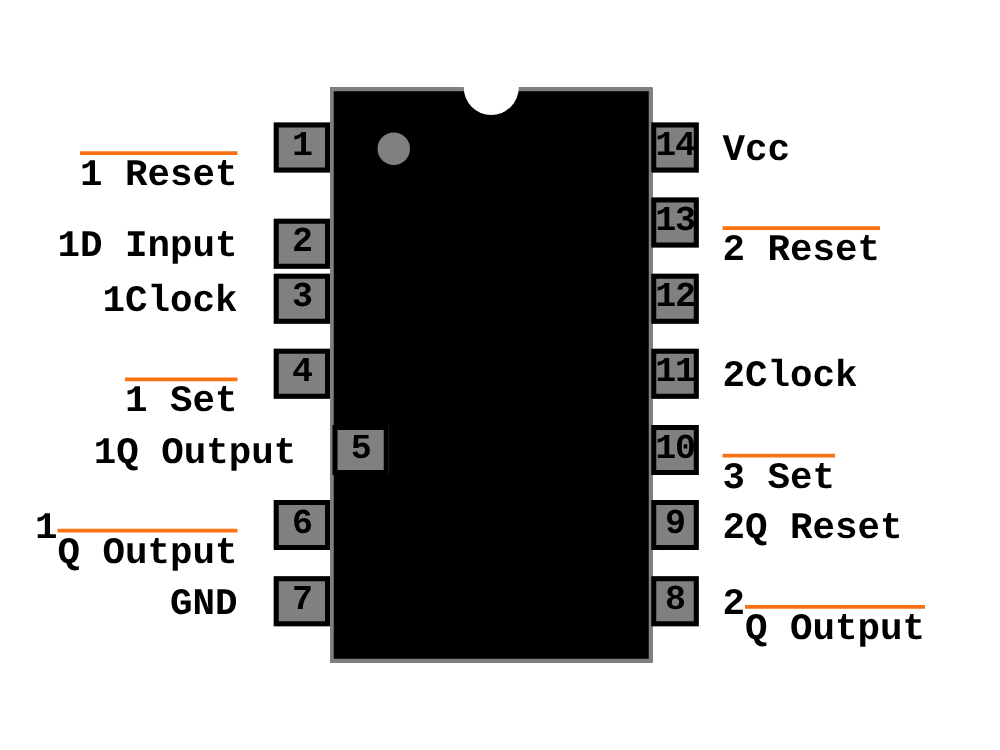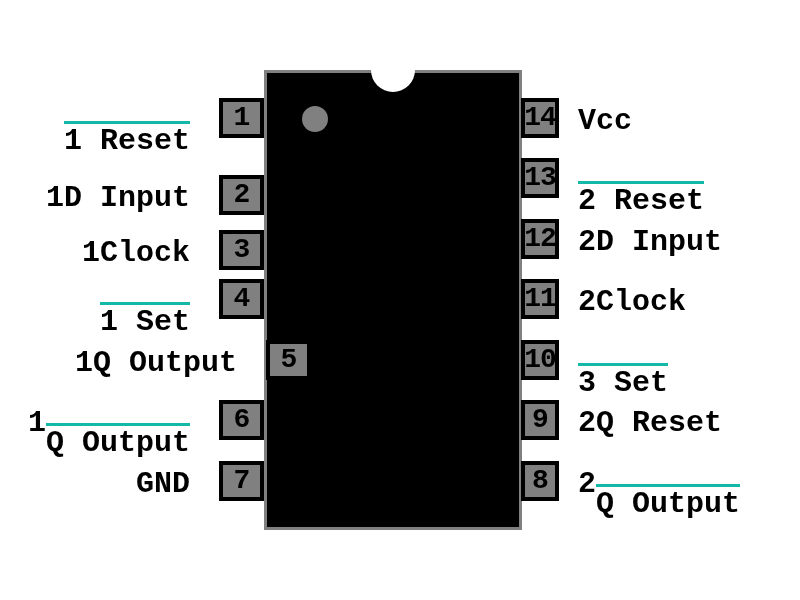--- a/index.html
+++ b/index.html
@@ -39,21 +39,21 @@
     letter-spacing: -1px;
   }
   .pin-label {
     position: absolute; top: 0; height: 40px;
     display: flex; align-items: center;
     font-size: 30px; font-weight: bold; color: #000000; white-space: pre;
   }
   .pin-row.left  .pin-label { left: 0; width: 190px; justify-content: flex-end; }
   .pin-row.right .pin-label { left: 578px; width: 220px; justify-content: flex-start; }
   .pin-label span { display: inline-block; line-height: 1; }
-  .pin-label .ovl  { border-top: 3px solid #14b8a6; padding-top: 2px; margin-top: 40px; }
+  .pin-label .ovl  { border-top: 3px solid #f97316; padding-top: 2px; margin-top: 40px; }
   .pin-label .novl { border-top: 3px solid transparent; padding-top: 2px; }
 </style>
 </head>
 <body>
 
 <div class="canvas">
   <div class="chip-body"></div>
   <div class="chip-notch"></div>
   <div class="pin1-dot"></div>
   <div id="left-pins">
@@ -62,21 +62,21 @@
         <div class="pin-box">
           <span class="pin-num">1</span>
         </div>
       </div>
       <div class="pin-row left" style="top: 175px;">
         <div class="pin-label"><span class="novl">1D Input</span></div>
         <div class="pin-box">
           <span class="pin-num">2</span>
         </div>
       </div>
-      <div class="pin-row left" style="top: 230px; padding-left: 32px;">
+      <div class="pin-row left" style="top: 219px; padding-left: 32px;">
         <div class="pin-label"><span class="novl">1Clock</span></div>
         <div class="pin-box">
           <span class="pin-num">3</span>
         </div>
       </div>
       <div class="pin-row left" style="top: 279px;">
         <div class="pin-label"><span class="ovl">1 Set</span></div>
         <div class="pin-box">
           <span class="pin-num">4</span>
         </div>
@@ -110,21 +110,20 @@
       <div class="pin-row right" style="top: 158px;">
         <div class="pin-box">
           <span class="pin-num">13</span>
         </div>
         <div class="pin-label"><span class="ovl">2 Reset</span></div>
       </div>
       <div class="pin-row right" style="top: 219px;">
         <div class="pin-box">
           <span class="pin-num">12</span>
         </div>
-        <div class="pin-label"><span class="novl">2D Input</span></div>
       </div>
       <div class="pin-row right" style="top: 279px;">
         <div class="pin-box">
           <span class="pin-num">11</span>
         </div>
         <div class="pin-label"><span class="novl">2Clock</span></div>
       </div>
       <div class="pin-row right" style="top: 340px;">
         <div class="pin-box">
           <span class="pin-num">10</span>

